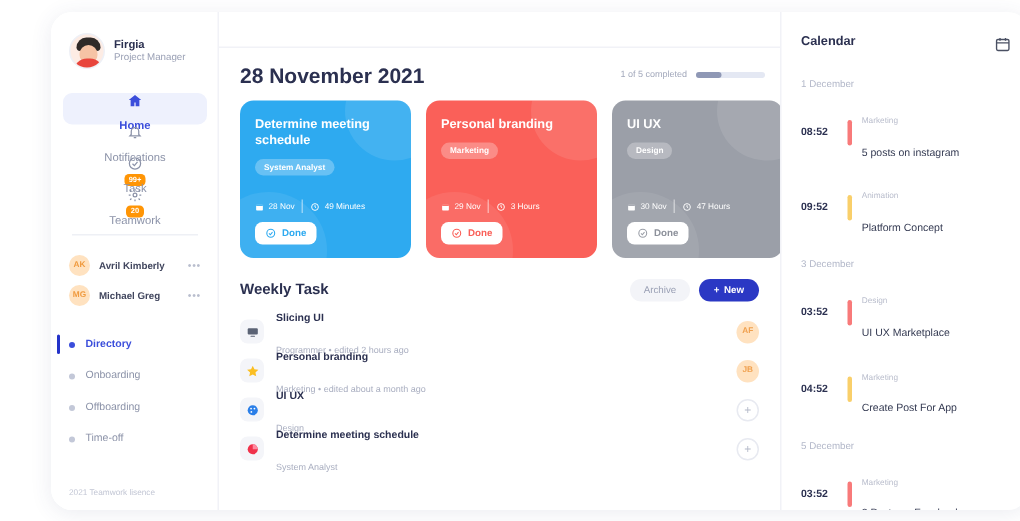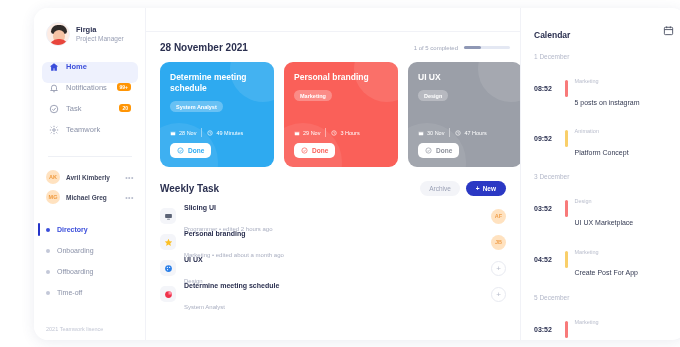--- a/index.html
+++ b/index.html
@@ -37,23 +37,23 @@
   .avatar-big .face { position:absolute; left:6px; top:7px; width:12px; height:12px;
      background:#f6c3a5; border-radius:50% 50% 45% 45%; }
   .avatar-big .shirt { position:absolute; left:2px; bottom:-3px; width:20px; height:9px;
      background:#e8453c; border-radius:9px 9px 0 0; }
   .prof-txt { line-height: 1.25; }
   .prof-name { font-size: 7.5px; font-weight: bold; color: #2b3050; }
   .prof-role { font-size: 6.5px; color: #9aa0b5; }
 
   .nav { margin-top: 16px; padding: 0 8px; }
   .nav-item {
-    display: flex; align-items: flex-start; gap: 7px;
+    display: flex; align-items: center; gap: 7px;
     height: 21px; padding: 0 7px; border-radius: 6px;
-    font-size: 7.5px; color: #8b92a8; position: relative;
+    font-size: 7.5px; color: #8b92a8; position: relative; flex-direction: column;
   }
   .nav-item.active { background: #eef1fd; color: #3b4edb; font-weight: bold; }
   .nav-item .ic { width: 10px; height: 10px; flex: 0 0 10px; display:flex; align-items:center; justify-content:center;}
   .nav-item .ic svg { display: block; }
   .nav-label { flex: 1; }
   .badge {
     font-size: 5px; color: #fff; background: #ff9505;
     border-radius: 3px; padding: 1.5px 3px; font-weight: bold;
     line-height: 1;
   }
@@ -86,21 +86,21 @@
   .main { flex: 1; position: relative; padding: 12px 0 0 14px; overflow: hidden; }
   .search { display: flex; align-items: center; gap: 6px; height: 16px; }
   .search .si { flex: 0 0 10px; }
   .search-input {
     border: none; outline: none; font-size: 7.5px; color: #a9aec0;
     font-family: "Liberation Sans", sans-serif; background: transparent; width: 200px;
   }
   .head-sep { height: 1px; background: #f1f2f7; margin: 11px 0 0 -14px; }
 
   .date-row { display: flex; align-items: center; margin-top: 10px; padding-right: 10px; }
-  .date-title { font-size: 10px; font-weight: bold; color: #2b3050; }
+  .date-title { font-size: 14px; font-weight: bold; color: #2b3050; }
   .progress-wrap { margin-left: auto; display: flex; align-items: center; gap: 6px; }
   .progress-label { font-size: 6px; color: #a2a8bb; }
   .progress-bar { width: 46px; height: 3.5px; border-radius: 3px; background: #e4e8f3; position: relative; }
   .progress-fill { position: absolute; left:0; top:0; bottom:0; width: 38%; border-radius: 3px; background: #8f98b5; }
 
   .cards { display: flex; gap: 10px; margin-top: 9px; }
   .card {
     width: 114px; flex: 0 0 114px; height: 105px; border-radius: 9px;
     padding: 10px 9px 9px 10px; position: relative; overflow: hidden; color: #fff;
   }
@@ -156,21 +156,21 @@
     display: flex; align-items: center; justify-content: center;
     font-size: 5.5px; font-weight: bold; background: #ffe2c0; color: #f0a04e;
   }
   .task-av.plus { background: #fff; border: 1px solid #e8eaf1; color: #b6bbca; font-size: 8px; font-weight: normal;}
 
   
   .cal {
     width: 166px; flex: 0 0 166px; border-left: 1px solid #f1f2f7;
     padding: 14px 12px 0 13px; position: relative;
   }
-  .cal-head { display: flex; align-items: flex-end; }
+  .cal-head { display: flex; align-items: flex-start; }
   .cal-title { font-size: 8.5px; font-weight: bold; color: #2b3050; }
   .cal-ic { margin-left: auto; }
   .cal-day { font-size: 6.5px; color: #b3b8c9; margin-top: 13px; }
   .cal-ev { display: flex; align-items: center; gap: 7px; margin-top: 7px; }
   .cal-time { font-size: 7px; font-weight: bold; color: #2b3050; width: 24px; flex: 0 0 24px; }
   .cal-bar { width: 2.5px; height: 17px; border-radius: 2px; flex: 0 0 2.5px; }
   .cal-txt { line-height: 1.35; }
   .cal-cat { font-size: 5.5px; color: #b9bdcc; }
   .cal-name { font-size: 7px; color: #343a52; }
 </style>

